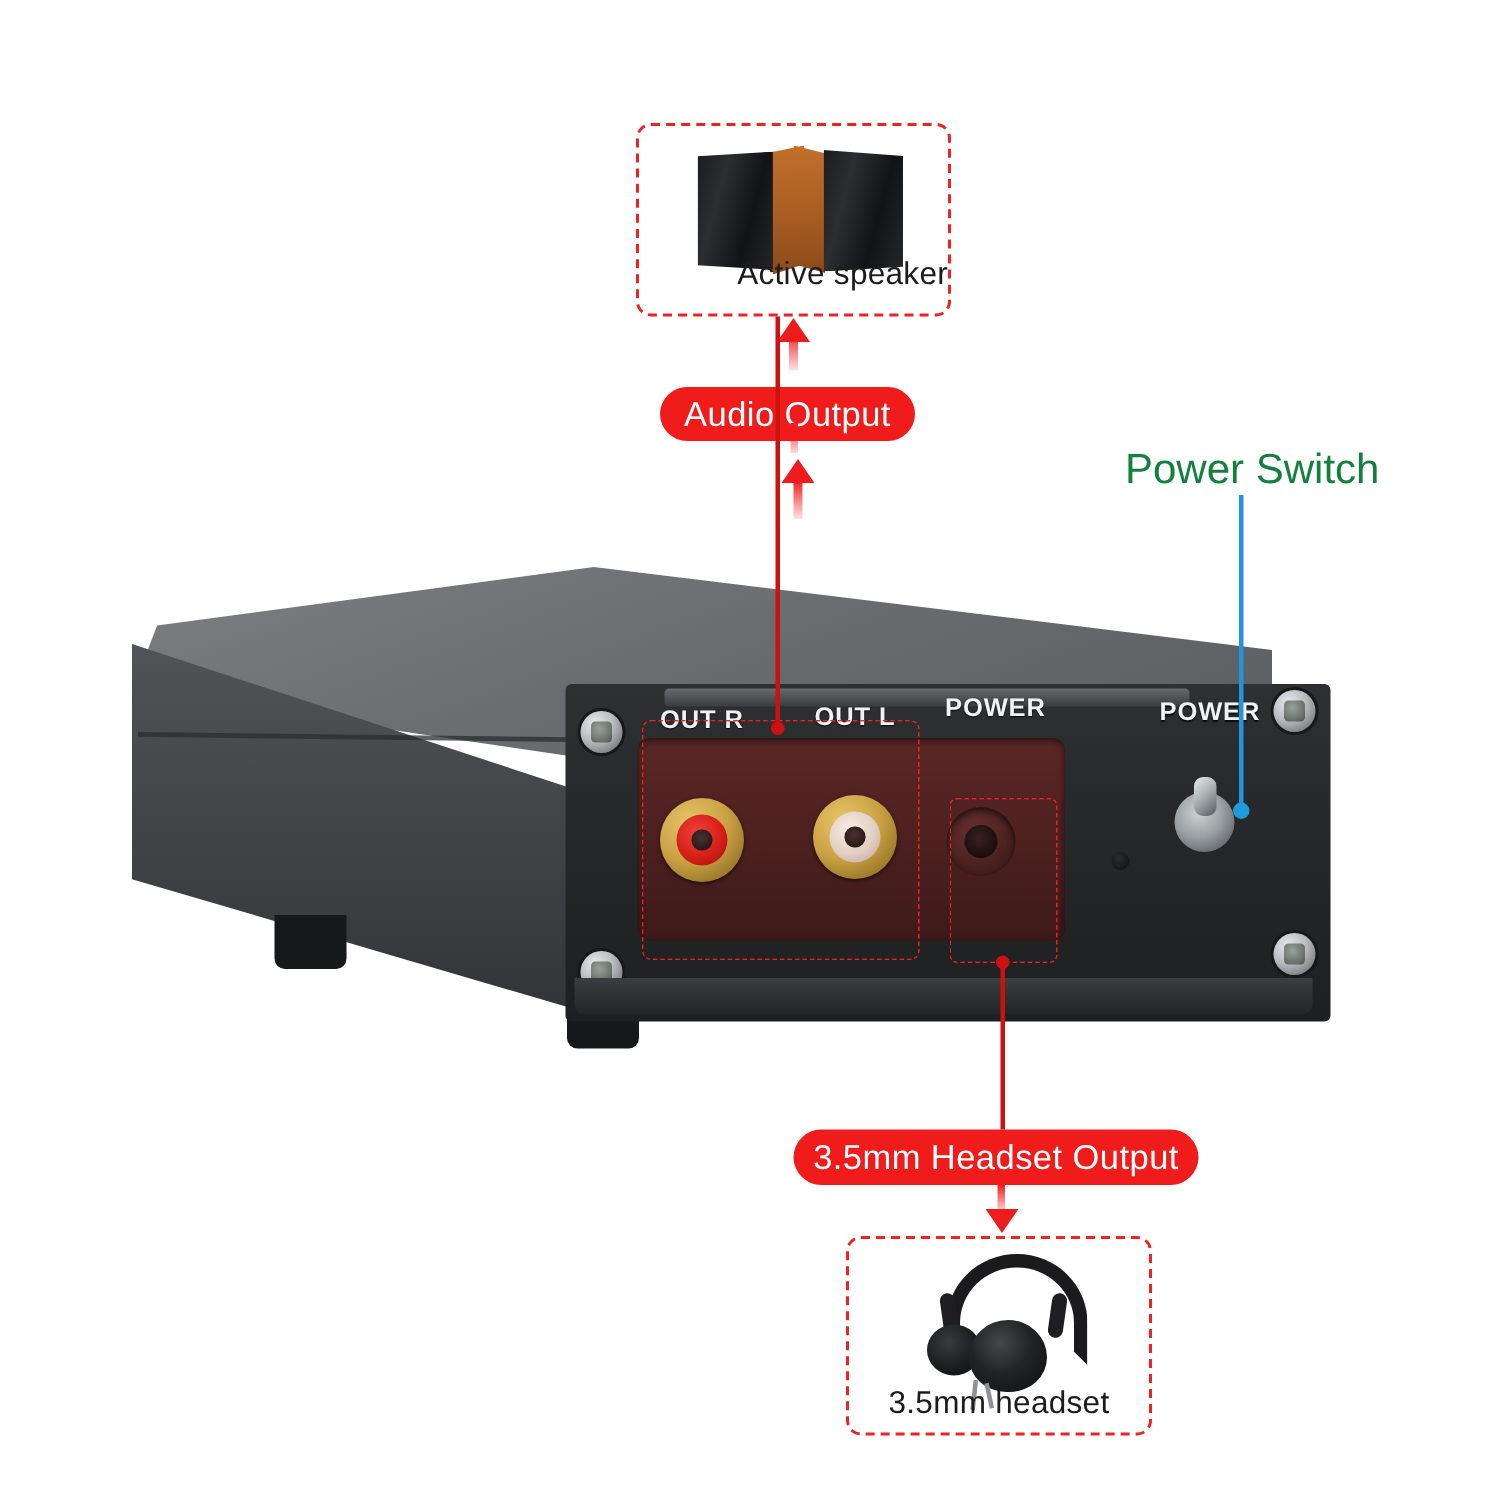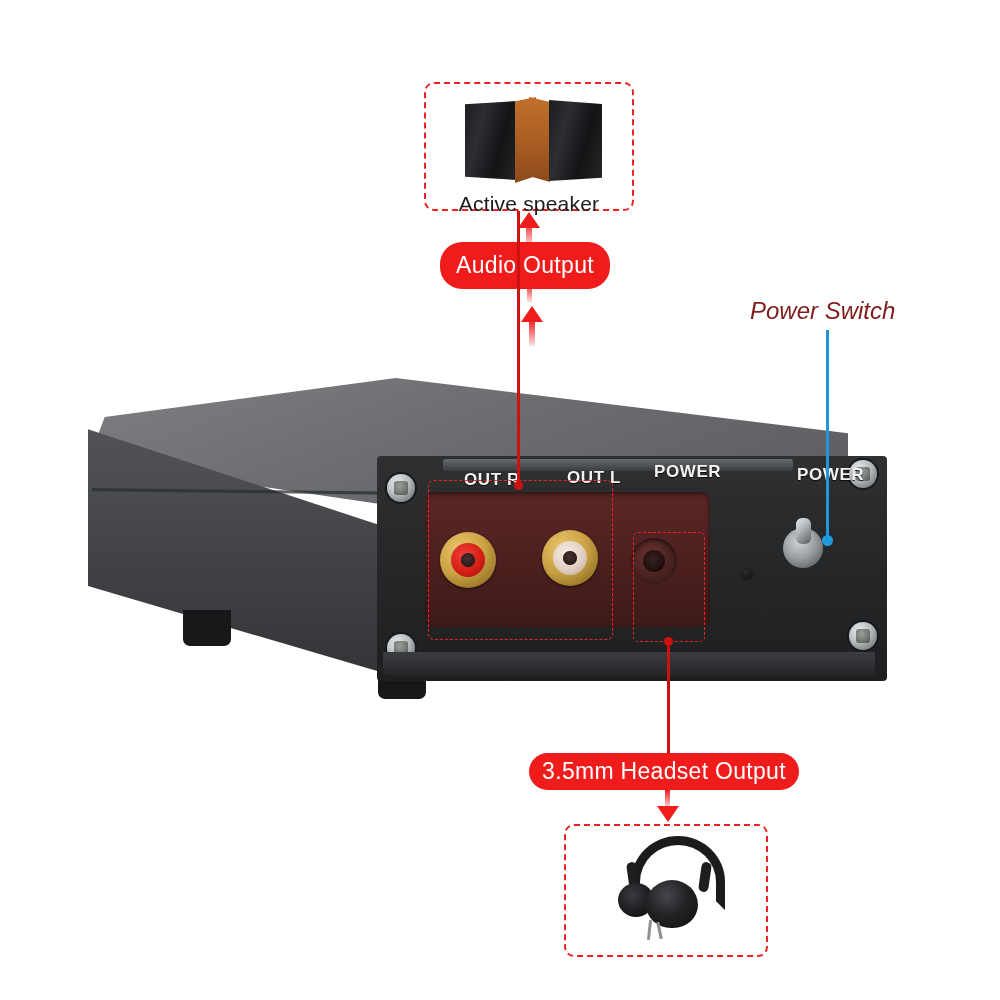--- a/index.html
+++ b/index.html
@@ -96,24 +96,23 @@
     background: #2196dd;
   }
   .blue-dot {
     position: absolute;
     width: 11px; height: 11px;
     border-radius: 50%;
     background: #1e9bdd;
   }
   .plain-label {
     position: absolute;
-    color: #7f1d1d;
-    font-size: 24px;
+    color: #15803d;
+    font-size: 28px;
     white-space: nowrap;
-    font-style: italic;
   }
 
   
   #amp { position: absolute; }
 
   .amp-top {
     position: absolute;
     background: linear-gradient(160deg, #7d7f81 0%, #6b6d70 45%, #5a5c5f 100%);
   }
   .amp-side {
@@ -198,21 +197,20 @@
     background: radial-gradient(circle at 40% 35%, #2a2c2e 0%, #121314 80%);
   }
   .panel-text {
     position: absolute;
     color: #f2f2f2;
     font-size: 17px;
     font-weight: bold;
     letter-spacing: .6px;
     white-space: nowrap;
     text-shadow: 0 1px 1px rgba(0,0,0,.8);
-    margin-left: 24px;
   }
   .toggle-base {
     position: absolute;
     border-radius: 50%;
     background: radial-gradient(circle at 40% 35%, #cfd2d4 0%, #9aa0a3 45%, #62686b 80%, #3a3e41 100%);
   }
   .toggle-lever {
     position: absolute;
     border-radius: 6px;
     background: linear-gradient(135deg, #e7eaec 0%, #b4b9bc 40%, #7d8286 75%, #51565a 100%);
@@ -349,27 +347,27 @@
                   clip-path: polygon(0% 5%, 100% 0%, 100% 92%, 0% 100%);"></div>
     </div>
 
     <div class="spk" style="left:103px; top:11px; width:74px; height:85px;">
       <div class="spk-wood" style="left:0px; top:2px; width:21px; height:85px;
                   clip-path: polygon(0% 0%, 100% 6%, 100% 100%, 0% 93%);"></div>
       <div class="spk-face" style="left:20px; top:5px; width:53px; height:81px;
                   clip-path: polygon(0% 0%, 100% 5%, 100% 96%, 0% 100%);"></div>
     </div>
 
-    <div class="dashbox-caption" style="top:108px;">Active speaker</div>
+    <div class="dashbox-caption" style="top:87px;text-align:right;">Active speaker</div>
   </div>
 
   <div class="vline-red-fade-up" style="left:526px; top:221px; height:26px;"></div>
   <div class="arrow-up-red" style="left:518px; top:212px;"></div>
 
-  <div class="badge" style="left:440px; top:242px; width:170px; height:47px;">Audio Output</div>
+  <div class="badge" style="left:440px; top:258px; width:170px; height:36px;">Audio Output</div>
 
   <div class="vline-red-fade-down" style="left:527px; top:282px; height:20px;"></div>
 
   <div class="arrow-up-red" style="left:521px; top:306px;"></div>
   <div class="vline-red-fade-up" style="left:529px; top:320px; height:26px;"></div>
 
   <div class="vline-red" style="left:517px; top:211px; height:274px;"></div>
   <div class="red-dot" style="left:514px; top:481px;"></div>
 
   <div class="vline-red" style="left:667px; top:641px; height:112px;"></div>
@@ -389,20 +387,21 @@
       <div class="hp-arm" style="left:14px; top:26px; width:10px; height:30px; transform:rotate(-8deg);"></div>
       <div class="hp-arm" style="left:86px; top:26px; width:10px; height:30px; transform:rotate(8deg);"></div>
 
       <div class="hp-cup-small" style="left:4px; top:47px; width:36px; height:34px;"></div>
       <div class="hp-cup" style="left:32px; top:44px; width:52px; height:48px;"></div>
 
       <div class="hp-cord" style="left:34px; top:84px; height:20px; transform:rotate(6deg);"></div>
       <div class="hp-cord" style="left:44px; top:86px; height:17px; transform:rotate(-12deg);"></div>
     </div>
 
+    <div class="dashbox-caption" style="top:98px;">3.5mm headset</div>
   </div>
 
   <div class="plain-label" style="left:750px; top:297px;">Power Switch</div>
 
   <div class="vline-blue" style="left:826px; top:330px; height:210px;"></div>
   <div class="blue-dot" style="left:822px; top:535px;"></div>
 
 </div>
 
 </body></html>

